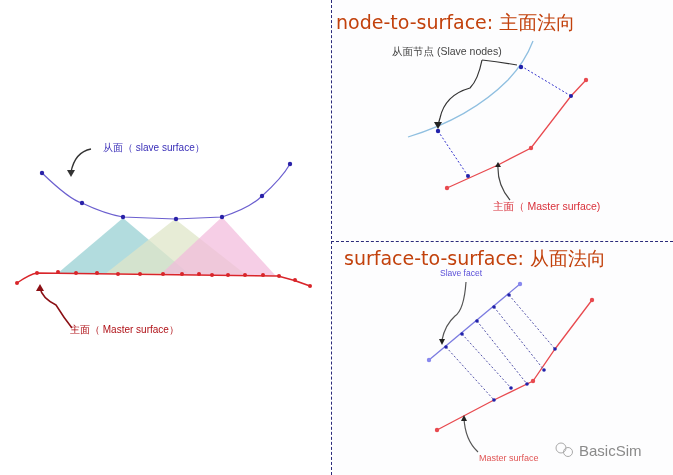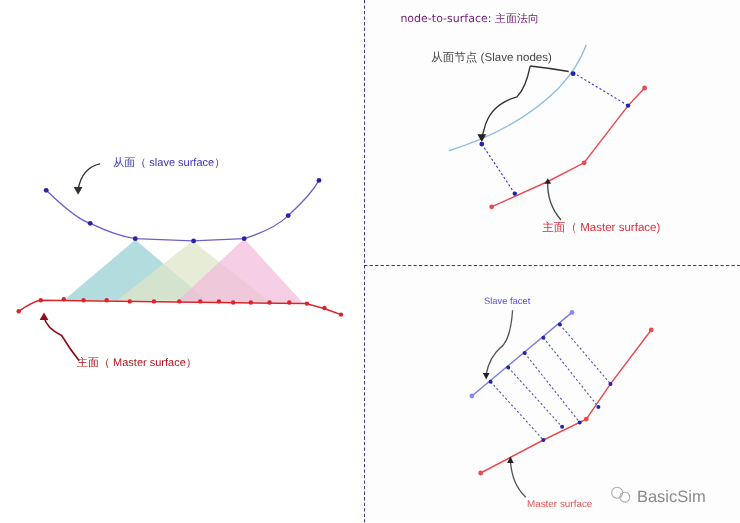--- a/index.html
+++ b/index.html
@@ -3,21 +3,21 @@
 <meta charset="utf-8">
 <style>
   html, body { margin:0; padding:0; background:#ffffff; }
   body { width:673px; height:475px; position:relative; overflow:hidden; font-family:"DejaVu Sans", sans-serif; }
   .panel { position:absolute; }
   #left-panel { left:0; top:0; width:331px; height:430px; background:#ffffff; }
   #right-top { left:332px; top:0; width:341px; height:241px; background:#fdfdfe; }
   #right-bottom { left:332px; top:242px; width:341px; height:233px; background:#fdfdfe; }
   .vdivider { position:absolute; left:331px; top:0; width:0; height:475px; border-left:1px dashed #2a2a7a; }
   .hdivider { position:absolute; left:331px; top:241px; width:342px; height:0; border-top:1px dashed #2a2a7a; }
-  .heading { position:absolute; font-size:10px; color:#701a75; white-space:nowrap; font-family:"DejaVu Sans", sans-serif;margin-left:28px; }
+  .heading { position:absolute; font-size:19px; color:#c2410c; white-space:nowrap; font-family:"DejaVu Sans", sans-serif; }
   svg { position:absolute; left:0; top:0; }
   .lbl { font-family:"Liberation Sans", sans-serif; }
 </style>
 </head>
 <body>
 
 <div class="panel" id="left-panel">
   <svg width="331" height="475" viewBox="0 0 331 475">
 
     <polygon points="123,218 58,273 188,273" fill="#9fd3d6" opacity="0.8"></polygon>
@@ -90,20 +90,21 @@
     <path d="M482,60 Q500,62 517,65" fill="none" stroke="#333" stroke-width="1.2"></path>
     <polygon points="434,122 442,122 438,129" fill="#222"></polygon>
     <path d="M498,165 Q497,185 510,200" fill="none" stroke="#444" stroke-width="1.2"></path>
     <polygon points="495,167 501,167 498,162" fill="#222"></polygon>
     <text class="lbl" x="392" y="55" font-size="10.5" fill="#444">从面节点 (Slave nodes)</text>
     <text class="lbl" x="493" y="210" font-size="10.5" fill="#d9303a">主面（ Master surface)</text>
   </svg>
 </div>
 
 <div class="panel" id="right-bottom">
+  <div class="heading" style="left:12px; top:4px;">surface-to-surface: 从面法向</div>
   <svg width="341" height="233" viewBox="332 242 341 233">
     <line x1="429" y1="360" x2="520" y2="284" stroke="#7b7be0" stroke-width="1.3"></line>
     <g fill="#8888ee">
         <circle cx="429" cy="360" r="2.2"></circle>
         <circle cx="520" cy="284" r="2.2"></circle>
       </g>
     <path d="M437,430 L494,400 L533,381 L555,349 L592,300" fill="none" stroke="#e84a4f" stroke-width="1.3"></path>
     <g fill="#e84a4f">
         <circle cx="437" cy="430" r="2.2"></circle>
         <circle cx="533" cy="381" r="2.2"></circle>

